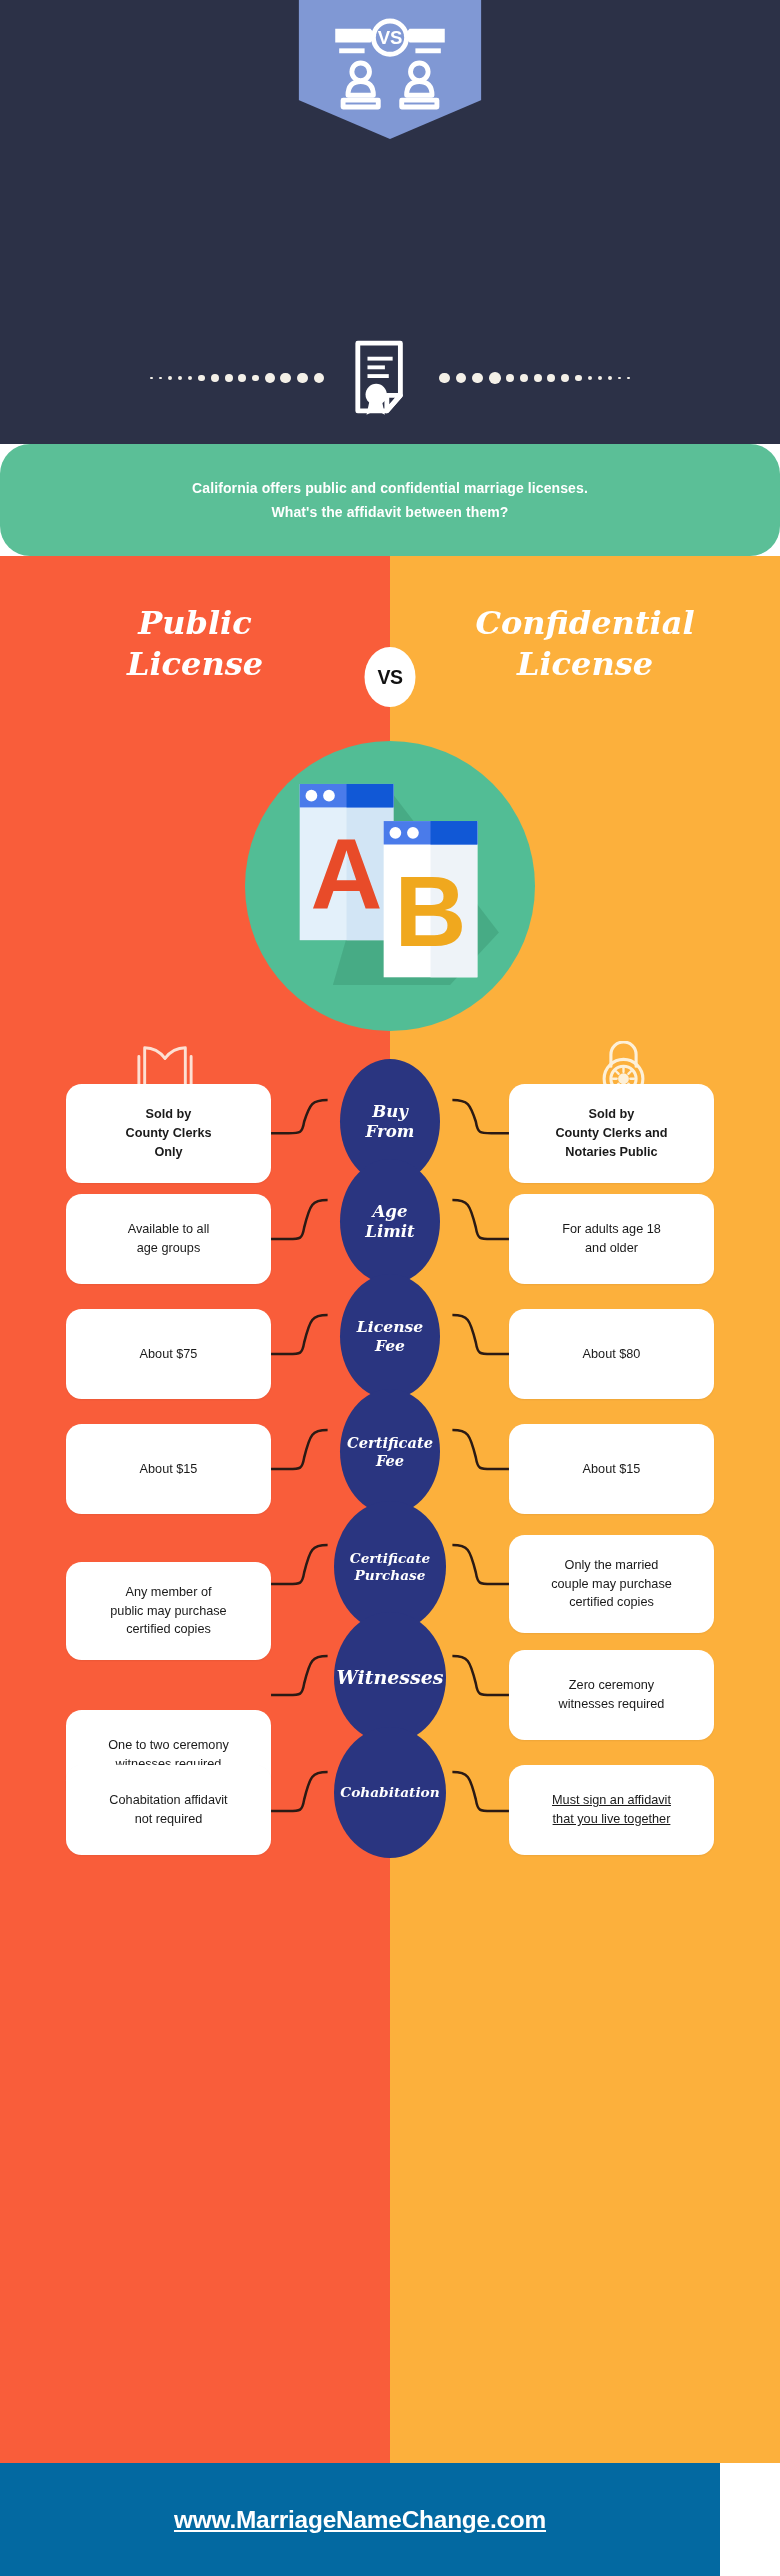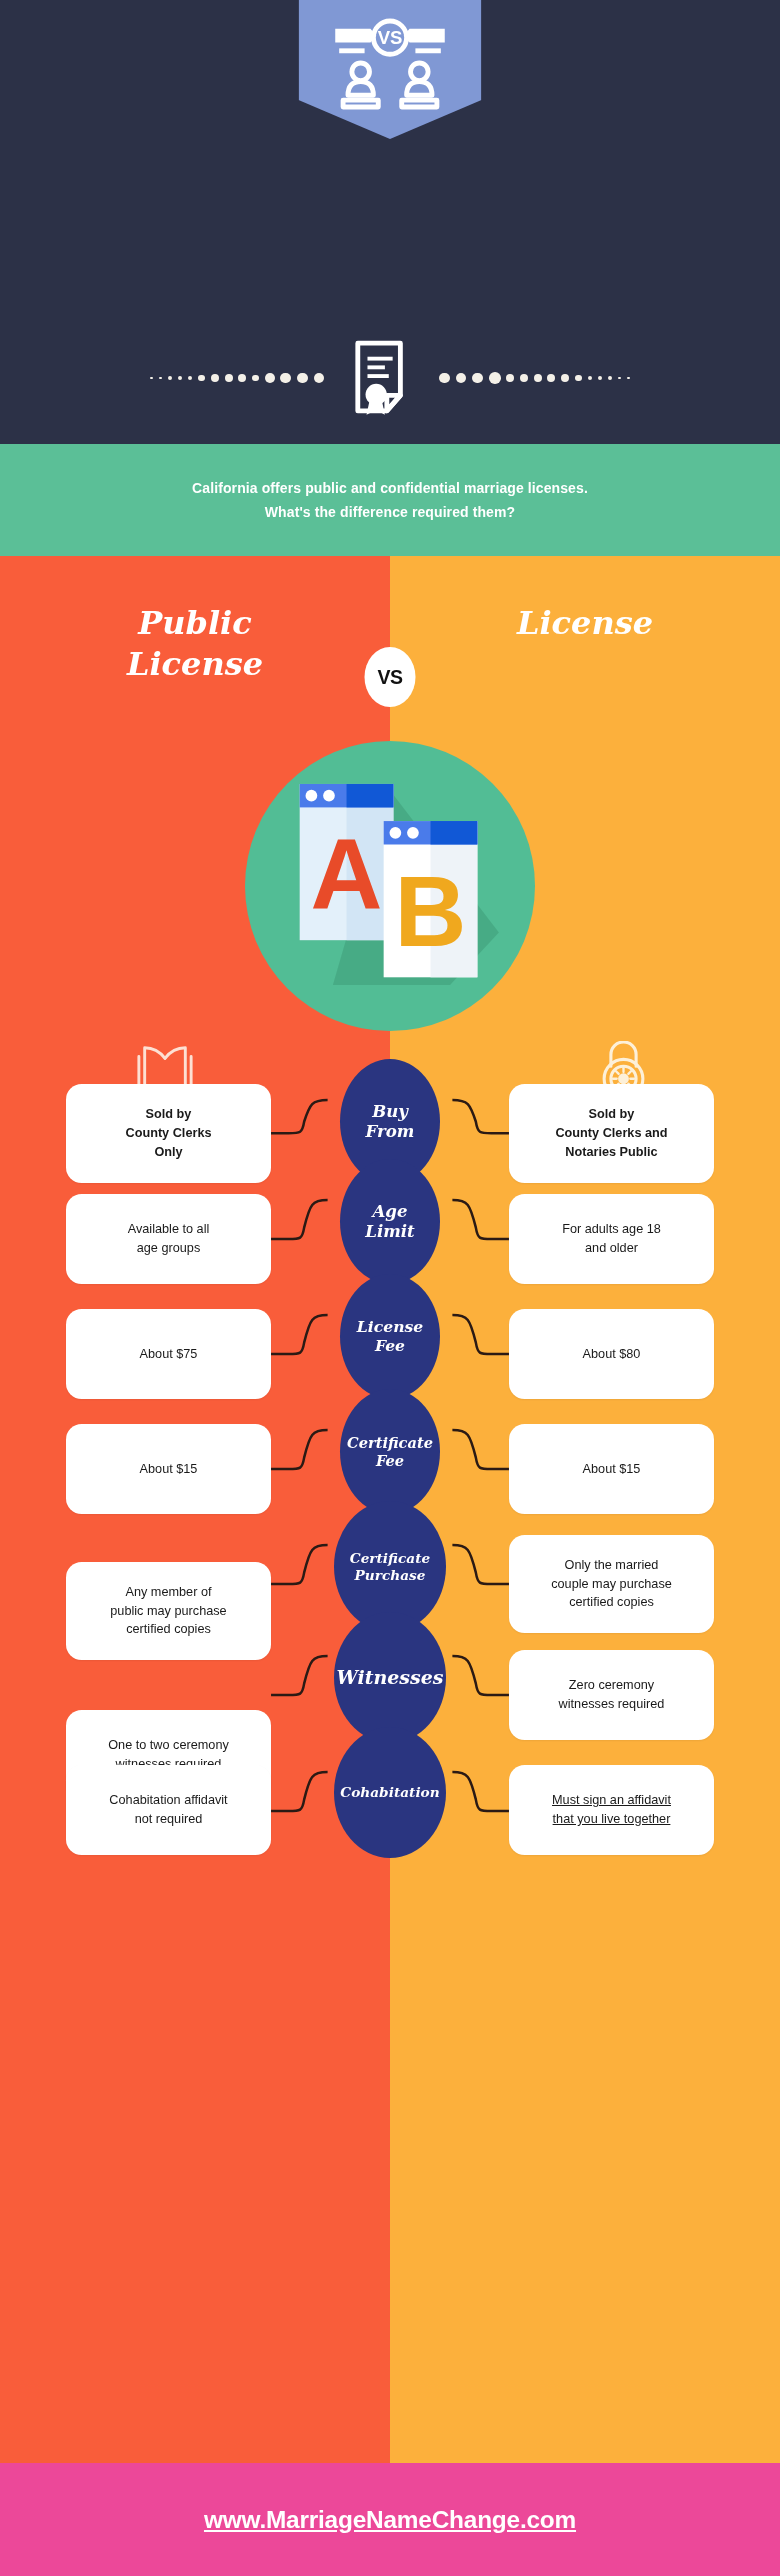--- a/index.html
+++ b/index.html
@@ -76,20 +76,21 @@
   .greenband {
     position: absolute;
     left: 0; top: 444px;
     width: 780px;
     height: 112px;
     background: #5bbf97;
     display: flex;
     flex-direction: column;
     align-items: center;
     justify-content: center;
+    border-radius: 30px;
   }
   .greenband .gline {
     color: #ffffff;
     font-size: 14px;
     font-weight: bold;
     line-height: 1.72;
     letter-spacing: 0.1px;
   }
 
   
@@ -194,23 +195,23 @@
     font-weight: bold;
     line-height: 1.18;
   }
 
   .connector { position: absolute; left: 0; top: 0; pointer-events: none; }
 
   
   .footer {
     position: absolute;
     left: 0; top: 2463px;
-    width: 780px;
+    width: 720px;
     height: 113px;
-    background: #ec4899;
+    background: #0369a1;
     display: flex;
     align-items: center;
     justify-content: center;
   }
   .footer .url {
     color: #ffffff;
     font-size: 24.4px;
     font-weight: bold;
     letter-spacing: -0.2px;
   }
@@ -285,32 +286,33 @@
           <span style="width: 3.9px; height: 3.9px;"></span>
           <span style="width: 3.9px; height: 3.9px;"></span>
           <span style="width: 2.9px; height: 2.9px;"></span>
           <span style="width: 2.9px; height: 2.9px;"></span>
         </div>
     </div>
   </div>
 
   <div class="greenband">
     <div class="gline">California offers public and confidential marriage licenses.</div>
-    <div class="gline">What's the difference required them?</div>
+    <div class="gline">What's the affidavit between them?</div>
   </div>
 
   <div class="body-split">
     <div class="half left"></div>
     <div class="half right"></div>
 
     <div class="side-heading left">
       <div>Public</div>
       <div>License</div>
     </div>
     <div class="side-heading right">
+      <div>Confidential</div>
       <div>License</div>
     </div>
 
     <div class="vs-badge">VS</div>
 
     <svg class="ab-circle" viewBox="0 0 297 297">
       <circle cx="148.5" cy="148.5" r="148.5" fill="#52bd95"></circle>
       <path d="M148 50 L260 196 L210 250 L90 250 Z" fill="#45a883" opacity="0.85"></path>
 
       <rect x="56" y="44" width="96" height="160" fill="#e3f0fa"></rect>

